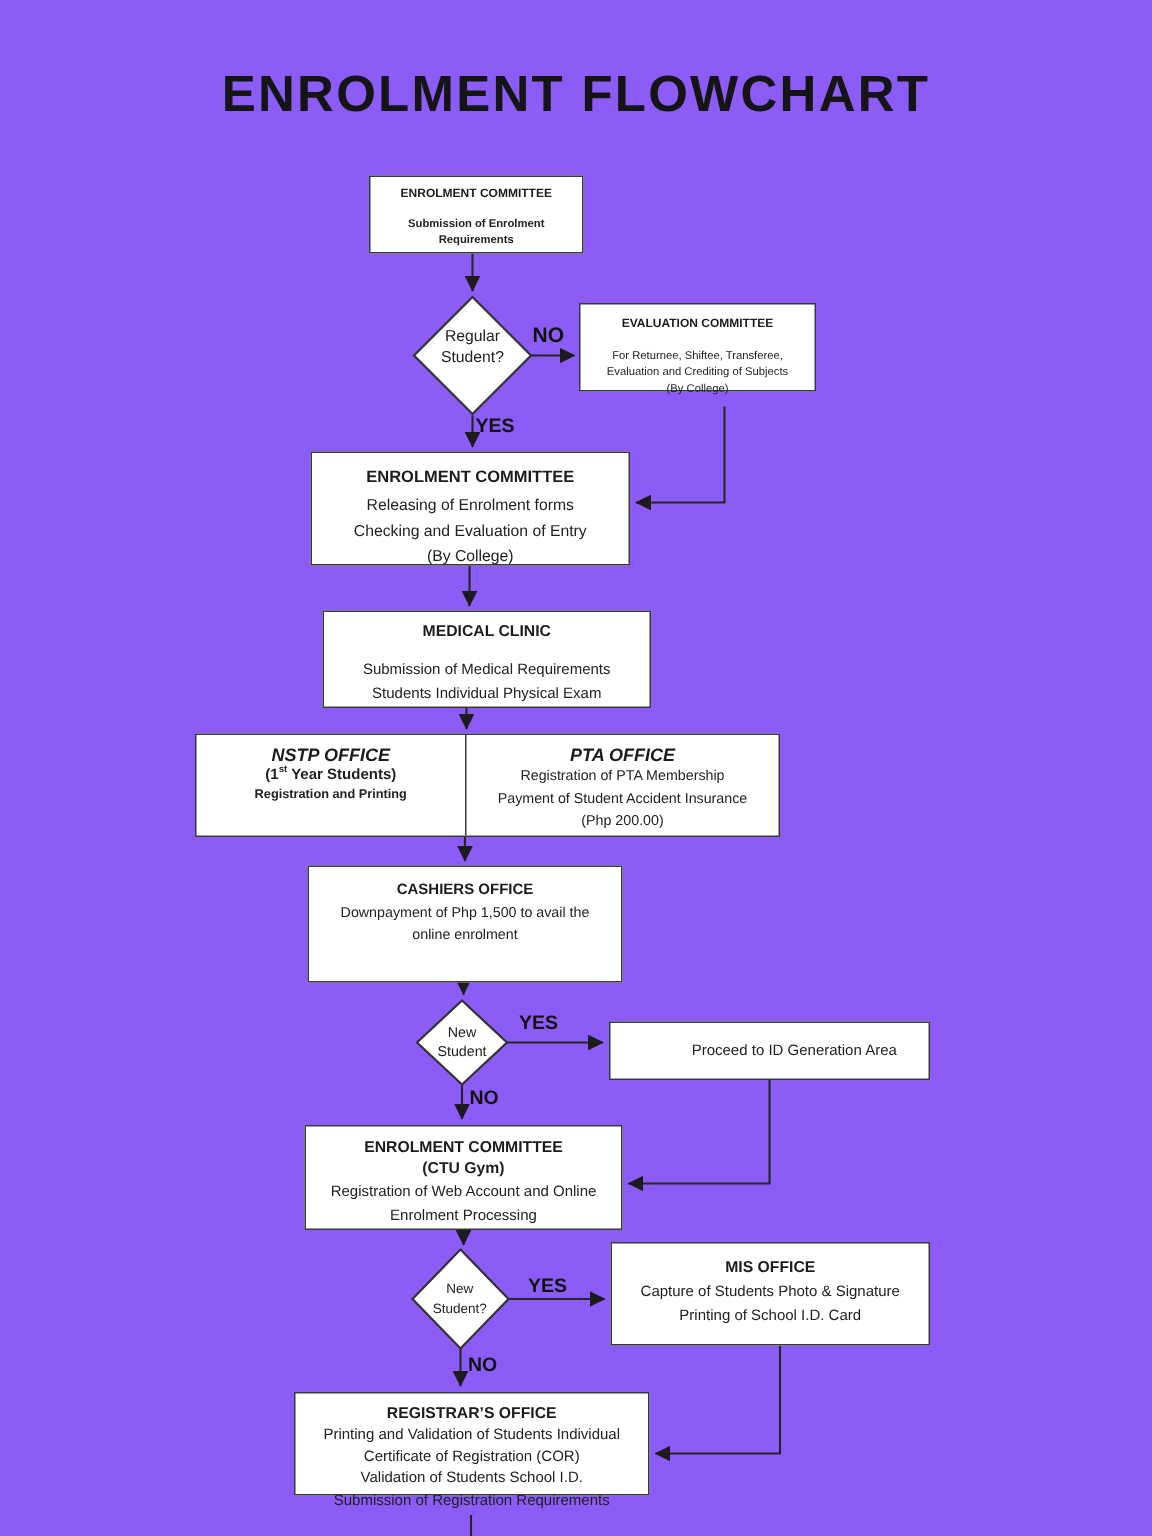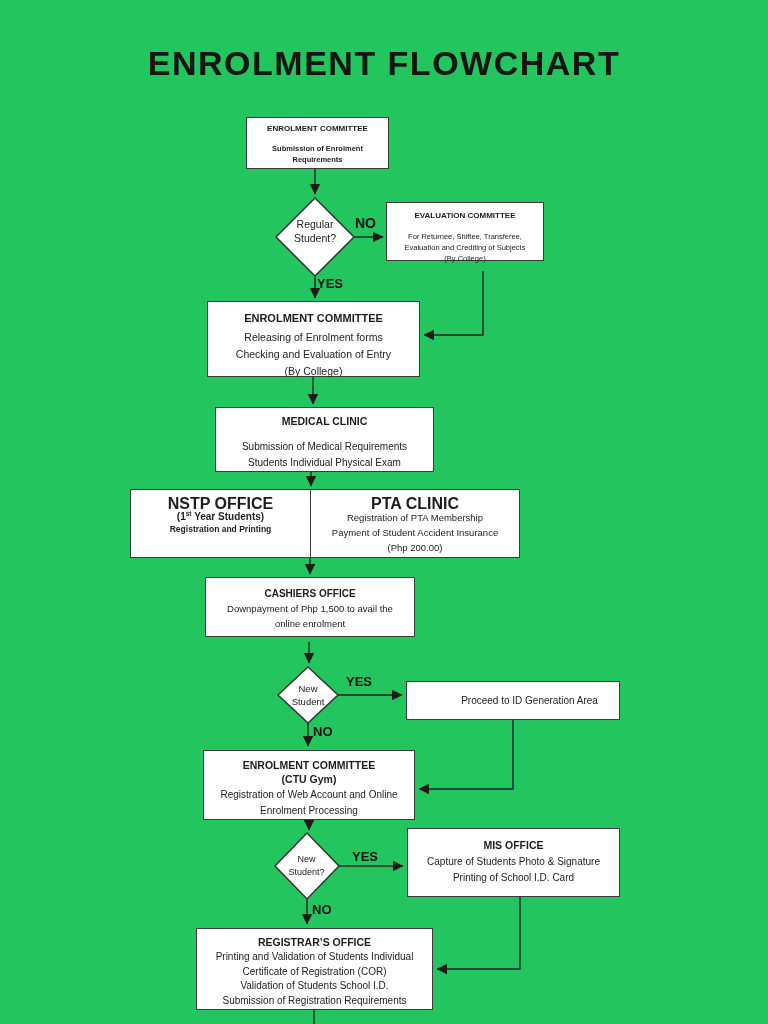--- a/index.html
+++ b/index.html
@@ -1,17 +1,17 @@
 <!DOCTYPE html>
 <html><head>
 <meta charset="utf-8">
 <style>
   html,body{margin:0;padding:0;background:#ffffff;}
   .page{
-    position:relative;width:768px;height:1024px;background:#22c55e;overflow:hidden;
+    position:relative;width:768px;height:1024px;background:#8b5cf6;overflow:hidden;
     font-family:"Liberation Sans",sans-serif;color:#1f1f1f;
   }
   .title{
     position:absolute;left:0;top:44px;width:768px;text-align:center;
     font-size:34px;font-weight:700;letter-spacing:1.5px;color:#151515;
   }
   svg.connectors{position:absolute;left:0;top:0;z-index:1;}
   .node{
     position:absolute;z-index:2;background:#ffffff;border:1.6px solid #3a3a3a;
     box-sizing:border-box;text-align:center;
@@ -42,42 +42,42 @@
   #n-rel .bd{font-size:10.5px;line-height:17px;}
 
   #n-med{left:215px;top:407px;width:219px;height:65px;padding-top:7px;}
   #n-med .hdr{font-size:10.5px;line-height:13px;margin-bottom:11px;}
   #n-med .bd{font-size:10px;line-height:16px;}
 
   #n-nstp-pta{left:130px;top:489px;width:390px;height:69px;display:flex;padding:0;}
   .cell{box-sizing:border-box;padding-top:7px;text-align:center;}
   .cell.left{width:180px;border-right:1.6px solid #3a3a3a;}
   .cell.right{flex:1;}
-  .cell .hdr{font-size:16px;line-height:13px;}
+  .cell .hdr{font-size:12px;line-height:13px;font-style:italic;}
   .cell.left .sub{font-size:10px;font-weight:700;line-height:13px;}
   .cell.left .bd{font-size:8.5px;line-height:13px;font-weight:600;}
   .cell.right .bd{font-size:9.5px;line-height:15px;}
 
-  #n-cash{left:205px;top:577px;width:210px;height:60px;padding-top:9px;}
+  #n-cash{left:205px;top:577px;width:210px;height:78px;padding-top:9px;}
   #n-cash .hdr{font-size:10px;line-height:14px;}
   #n-cash .bd{font-size:9.5px;line-height:15px;}
 
   #n-proc{left:406px;top:681px;width:214px;height:39px;display:flex;align-items:center;justify-content:center;padding-left:33px;}
   #n-proc .bd{font-size:10px;}
 
   #n-ctu{left:203px;top:750px;width:212px;height:70px;padding-top:7px;}
   #n-ctu .hdr{font-size:10.5px;line-height:14px;}
   #n-ctu .sub{font-size:10.5px;font-weight:700;line-height:15px;}
   #n-ctu .bd{font-size:10px;line-height:15.5px;}
 
   #n-mis{left:407px;top:828px;width:213px;height:69px;padding-top:9px;}
   #n-mis .hdr{font-size:10.5px;line-height:14px;margin-bottom:2px;}
   #n-mis .bd{font-size:10px;line-height:16px;}
 
-  #n-reg{left:196px;top:928px;width:237px;height:82px;padding-top:7px;}
+  #n-reg{left:196px;top:928px;width:237px;height:69px;padding-top:7px;}
   #n-reg .hdr{font-size:10.5px;line-height:13px;margin-bottom:1px;}
   #n-reg .bd{font-size:10px;line-height:14.5px;}
 
   
   #d1{left:276px;top:217px;width:78px;font-size:10.5px;line-height:14px;}
   #d2{left:278px;top:682px;width:60px;font-size:9.5px;line-height:13px;}
   #d3{left:275px;top:853px;width:63px;font-size:9px;line-height:12.5px;}
 
   
   #l-no1{left:355px;top:215px;font-size:14px;}
@@ -167,21 +167,21 @@
 Students Individual Physical Exam</div>
   </div>
 
   <div class="node" id="n-nstp-pta">
     <div class="cell left">
       <div class="hdr">NSTP OFFICE</div>
       <div class="sub"><span>(1</span><sup>st</sup><span> Year Students)</span></div>
       <div class="bd">Registration and Printing</div>
     </div>
     <div class="cell right">
-      <div class="hdr">PTA CLINIC</div>
+      <div class="hdr">PTA OFFICE</div>
       <div class="bd pre">Registration of PTA Membership
 Payment of Student Accident Insurance
 (Php 200.00)</div>
     </div>
   </div>
 
   <div class="node" id="n-cash">
     <div class="hdr">CASHIERS OFFICE</div>
     <div class="bd pre">Downpayment of Php 1,500 to avail the
 online enrolment</div>

